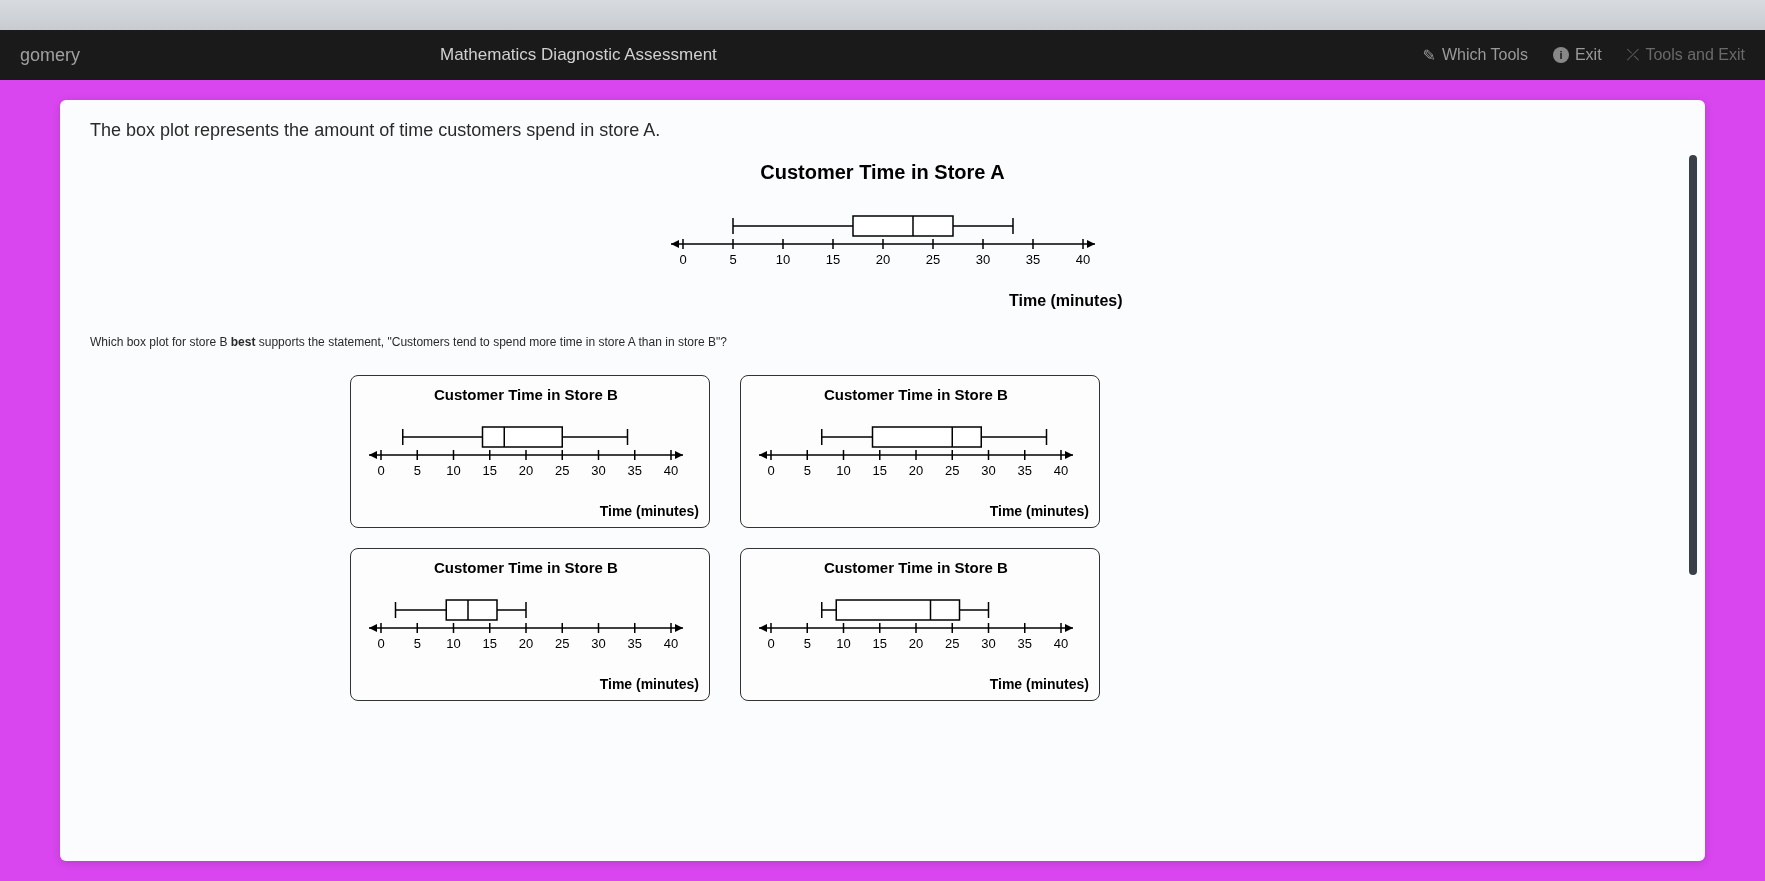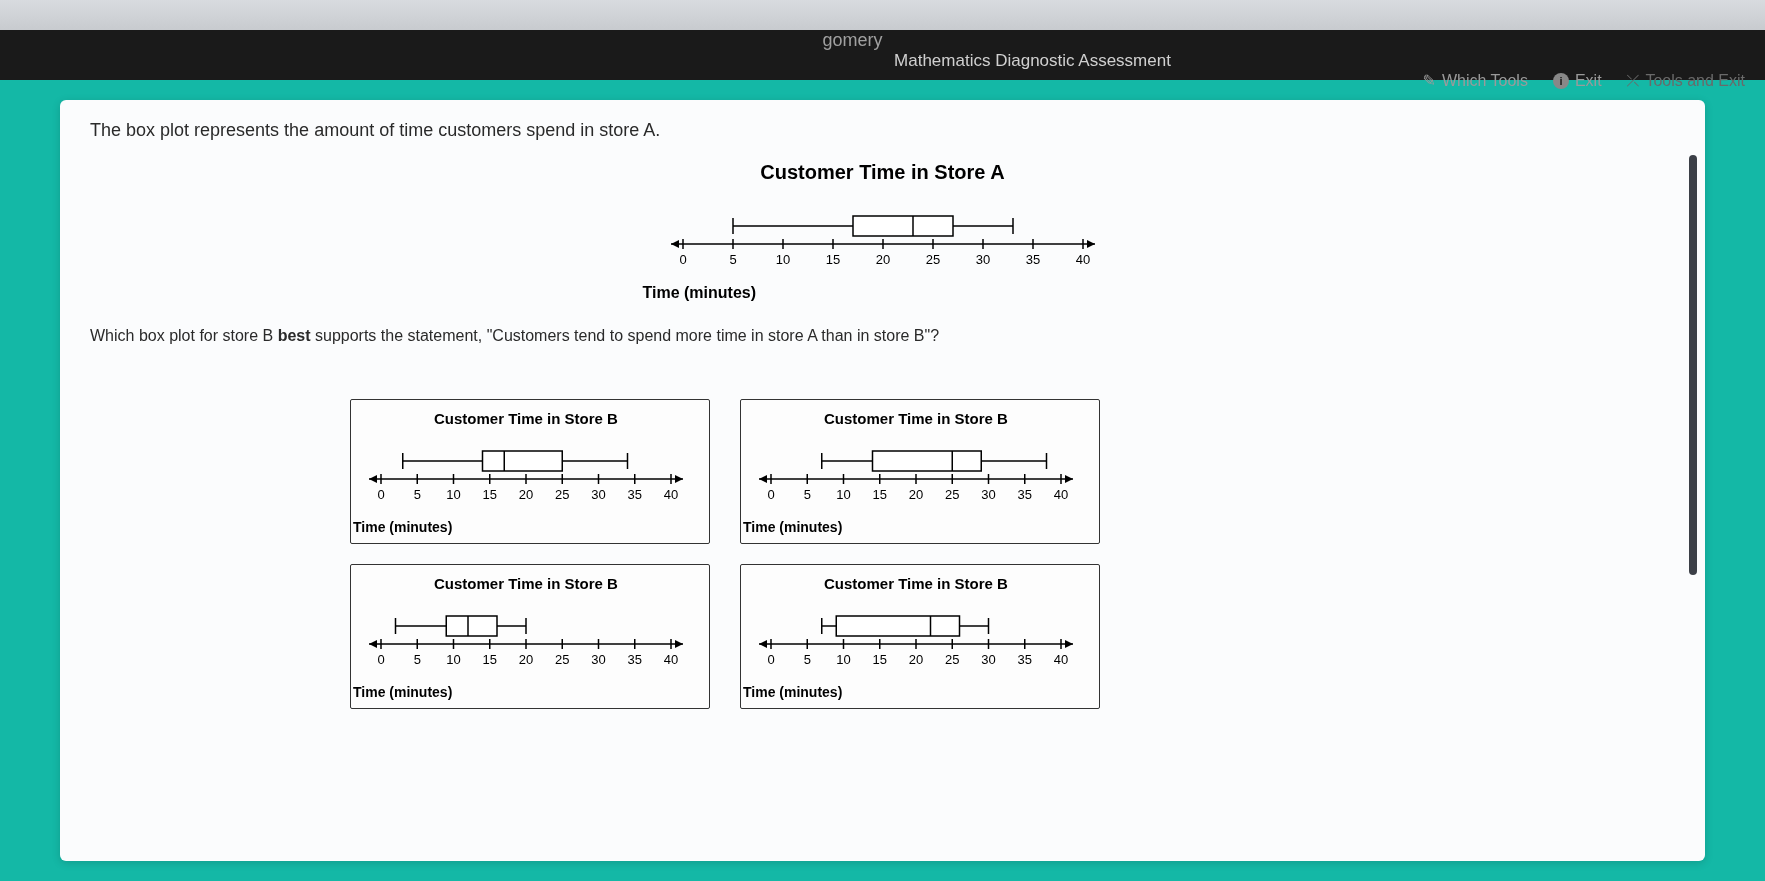--- a/index.html
+++ b/index.html
@@ -15,65 +15,64 @@
     background: linear-gradient(to bottom, #d8dbdf, #c8cbcf);
   }
   .header-bar {
     background: #1a1a1a;
     color: #c8c8c8;
     height: 50px;
     display: flex;
     align-items: center;
     padding: 0 20px;
     font-size: 18px;
-    flex-direction: column;
   }
   .header-left { width: 120px; color: #a0a0a0; }
   .header-title { flex: 0 0 auto; margin-left: 300px; color: #d0d0d0; font-size: 17px; }
   .header-right { margin-left: auto; display: flex; align-items: center; gap: 25px; color: #9a9a9a; font-size: 16px; }
   .header-tool { display: flex; align-items: center; gap: 6px; cursor: pointer; }
   .header-tool.dim { color: #6a6a6a; }
   .info-icon-circle {
     width: 16px; height: 16px; border-radius: 50%;
     background: #888; color: #1a1a1a; font-size: 11px;
     display: inline-flex; align-items: center; justify-content: center;
     font-weight: bold;
   }
   .content-wrap {
-    background: #14b8a6;
+    background: #d946ef;
     padding: 20px 60px;
     height: calc(100% - 80px);
   }
   .paper {
     background: #fbfcfd;
     border-radius: 6px;
     padding: 20px 30px 30px 30px;
     height: 100%;
     box-shadow: 0 2px 8px rgba(0,0,0,0.15);
     position: relative;
   }
   .scrollbar-fake {
     position: absolute; right: 8px; top: 55px; width: 8px; height: 420px;
     background: #3b3f47; border-radius: 4px;
   }
   .intro { font-size: 18px; color: #2a2a2a; margin-bottom: 20px; }
   .chart-title { font-weight: bold; font-size: 20px; text-align: center; margin-bottom: 8px; }
-  .chart-axis-label { font-weight: bold; font-size: 16px; text-align: left; margin-top: 12px; }
+  .chart-axis-label { font-weight: bold; font-size: 16px; text-align: right; margin-top: 20px; }
   .store-a-block { width: 480px; margin: 0 auto 25px auto; }
-  .question { font-size: 16px; color: #2a2a2a; margin-bottom: 54px; }
+  .question { font-size: 12px; color: #2a2a2a; margin-bottom: 26px; }
   .bold { font-weight: bold; }
   .options-grid {
     display: grid;
     grid-template-columns: 360px 360px;
     gap: 20px 30px;
     margin-left: 260px;
   }
   .option-card {
     border: 1.5px solid #333;
-    border-radius: 2px;
+    border-radius: 8px;
     padding: 10px 10px 8px 2px;
     background: #fdfdfd;
     cursor: pointer;
   }
   .option-card .chart-title { font-size: 15px; }
   .option-card .chart-axis-label { font-size: 14px; }
   svg { display: block; margin: 0 auto; }
   .axis-line { stroke: #000; stroke-width: 1.5; }
   .tick { stroke: #000; stroke-width: 1.5; }
   .tick-label { font-size: 13px; text-anchor: middle; fill: #000; }

